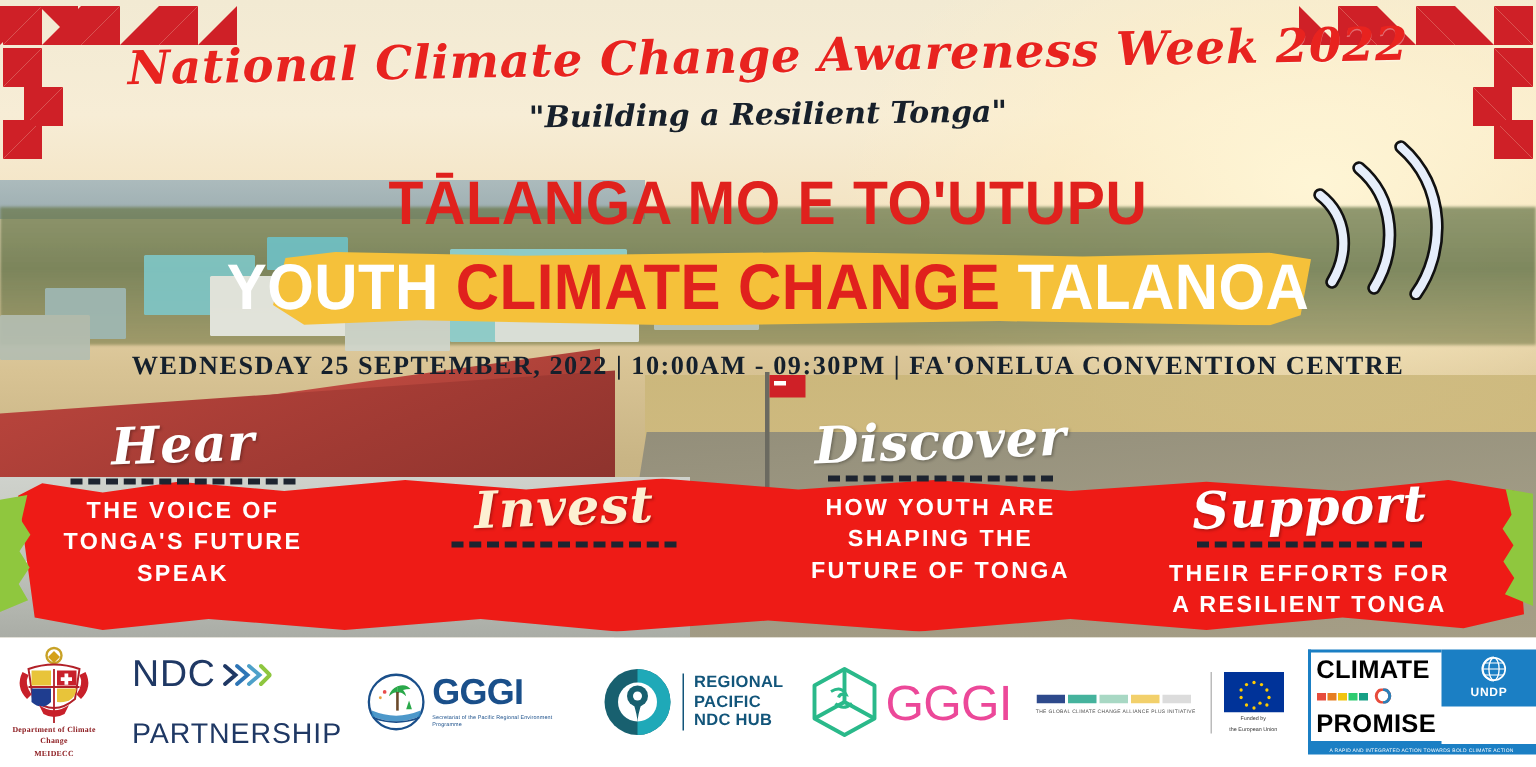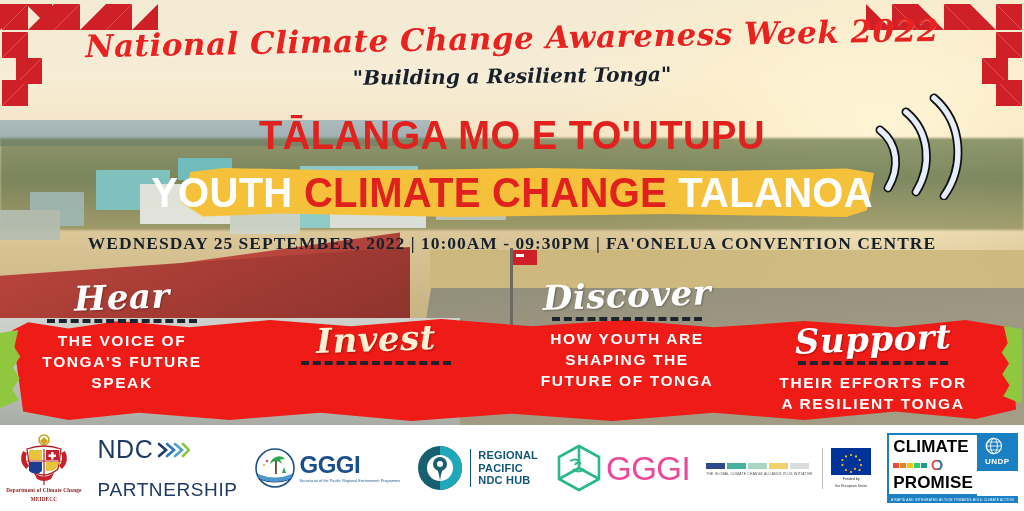--- a/index.html
+++ b/index.html
@@ -495,21 +495,21 @@
               <rect x="0" y="3" width="6" height="5" fill="#e74c3c"></rect>
               <rect x="7" y="3" width="6" height="5" fill="#e67e22"></rect>
               <rect x="14" y="3" width="6" height="5" fill="#f1c40f"></rect>
               <rect x="21" y="3" width="6" height="5" fill="#2ecc71"></rect>
               <rect x="28" y="3" width="6" height="5" fill="#16a085"></rect>
               <circle cx="44" cy="5" r="4.5" fill="none" stroke="#e74c3c" stroke-width="2"></circle>
               <path d="M44,0.5 a4.5,4.5 0 0 1 0,9" fill="none" stroke="#2980b9" stroke-width="2"></path>
             </svg>
             <div class="cp-txt">PROMISE</div>
           </div>
-          <div style="background:#1b7fc4;padding:4px 8px;display:flex;flex-direction:column;align-items:flex-start">
+          <div style="background:#1b7fc4;padding:4px 19px;display:flex;flex-direction:column;align-items:flex-end">
             <svg width="18" height="18" viewBox="0 0 18 18">
               <circle cx="9" cy="9" r="7.5" fill="none" stroke="#fff" stroke-width="1.1"></circle>
               <ellipse cx="9" cy="9" rx="3.4" ry="7.5" fill="none" stroke="#fff" stroke-width=".9"></ellipse>
               <path d="M1.6,9 H16.4 M3,5 H15 M3,13 H15" stroke="#fff" stroke-width=".8"></path>
               <path d="M9,1 a8,8 0 0 0 0,16" fill="none" stroke="#fff" stroke-width=".7"></path>
             </svg>
             <div class="undp-txt" style="color:#fff;font-size:8px;margin-top:2px">UNDP</div>
           </div>
         </div>
         <div class="cp-strip">A RAPID AND INTEGRATED ACTION TOWARDS BOLD CLIMATE ACTION</div>

